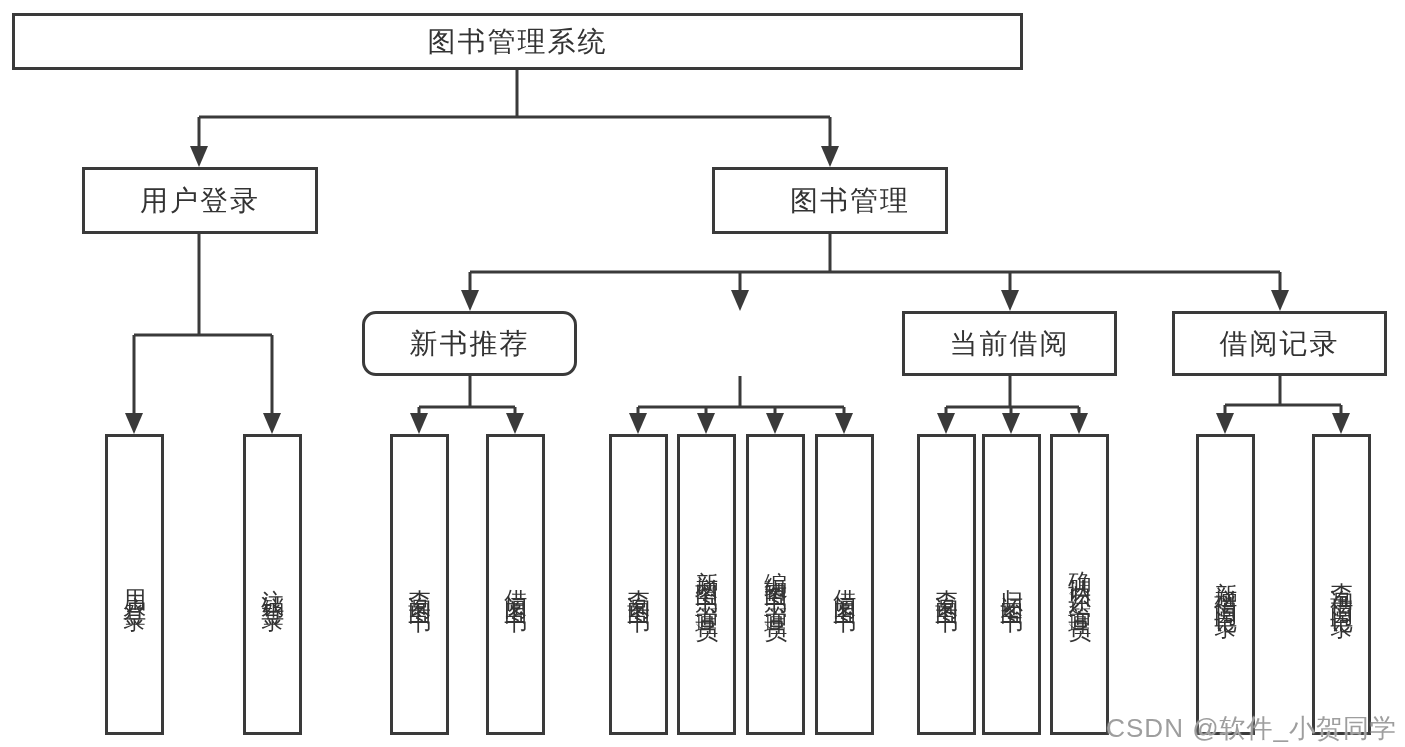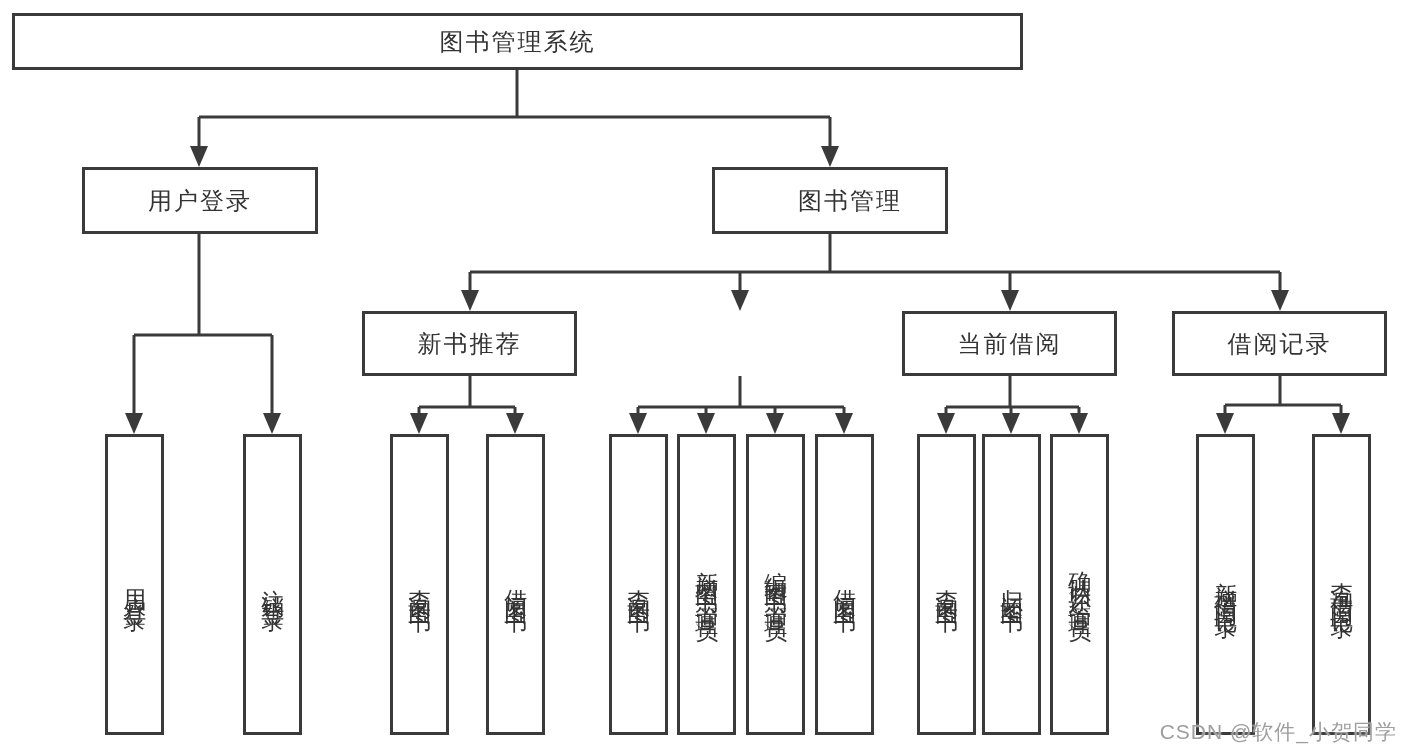--- a/index.html
+++ b/index.html
@@ -3,36 +3,36 @@
 <meta charset="utf-8">
 <style>
   html,body{margin:0;padding:0;background:#ffffff;}
   body{font-family:"Liberation Sans","DejaVu Sans",sans-serif;color:#333333;}
   .stage{position:relative;width:1405px;height:747px;background:#ffffff;overflow:hidden;}
   svg.connectors{position:absolute;left:0;top:0;width:1405px;height:747px;z-index:1;}
   .box{
     position:absolute;box-sizing:border-box;z-index:2;
     background:#ffffff;border:3px solid #3a3a3a;
     display:flex;align-items:center;justify-content:center;
-    font-size:24px;letter-spacing:2px;color:#333333;
+    font-size:28px;letter-spacing:2px;color:#333333;
   }
   .leaf{
     position:absolute;box-sizing:border-box;z-index:2;
     background:#ffffff;border:3px solid #3a3a3a;
     width:59px;height:301px;top:434px;
     display:flex;align-items:center;justify-content:center;
   }
   .leaf span{
     writing-mode:vertical-rl;
     font-size:23px;letter-spacing:7px;line-height:1.1;color:#333333;
     white-space:nowrap;
   }
   .watermark{
     position:absolute;right:8px;bottom:1px;z-index:3;
-    font-size:21px;color:#9e9e9e;letter-spacing:1px;
+    font-size:26px;color:#9e9e9e;letter-spacing:1px;
     text-shadow:0 0 2px #ffffff;
   }
 </style>
 </head>
 <body>
 
 <div class="stage">
 
   <svg class="connectors" viewBox="0 0 1405 747" fill="none" stroke="#3a3a3a" stroke-width="3">
 
@@ -71,21 +71,21 @@
       <polygon points="1216,413 1234,413 1225,434"></polygon>
       <polygon points="1332,413 1350,413 1341,434"></polygon>
     </g>
   </svg>
 
   <div class="box" style="left:12px;top:13px;width:1011px;height:57px;">图书管理系统</div>
 
   <div class="box" style="left:82px;top:167px;width:236px;height:67px;">用户登录</div>
   <div class="box" style="left:712px;top:167px;width:236px;height:67px;padding-left:40px;">图书管理</div>
 
-  <div class="box" style="left:362px;top:311px;width:215px;height:65px;">新书推荐</div>
+  <div class="box" style="left:362px;top:311px;width:215px;height:65px;border-radius:14px;">新书推荐</div>
   <div class="box" style="left:902px;top:311px;width:215px;height:65px;">当前借阅</div>
   <div class="box" style="left:1172px;top:311px;width:215px;height:65px;">借阅记录</div>
 
   <div class="leaf" style="left:105px;">
     <span>用户登录</span>
   </div>
   <div class="leaf" style="left:243px;">
     <span>注销登录</span>
   </div>
 

